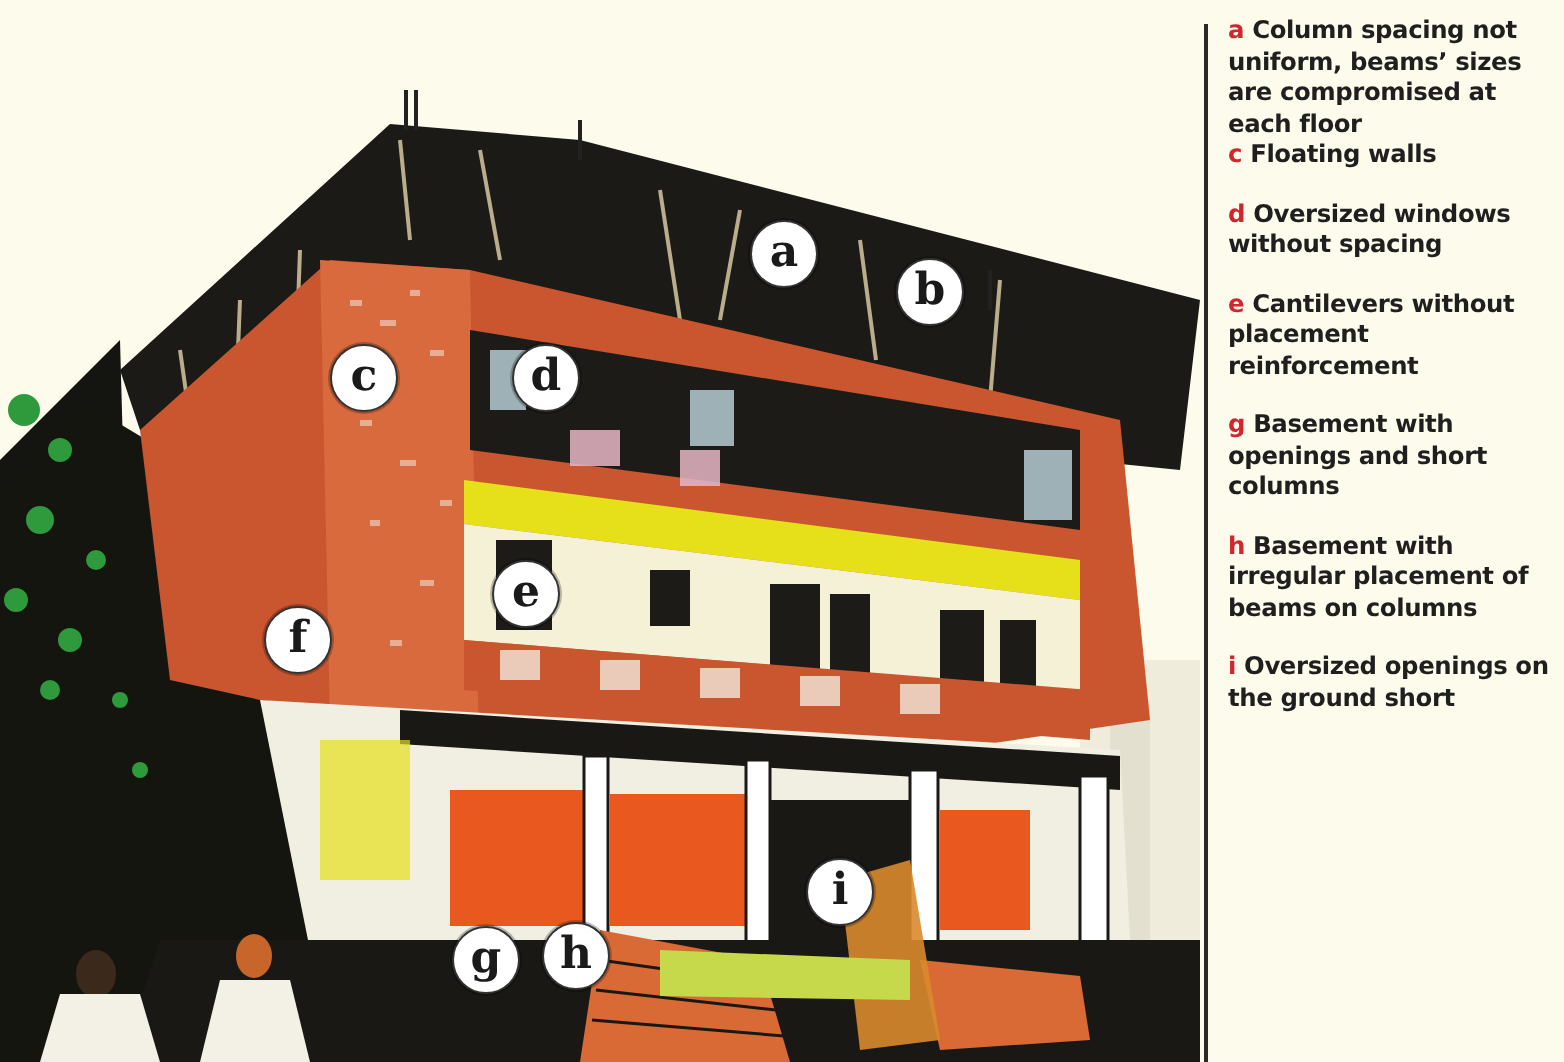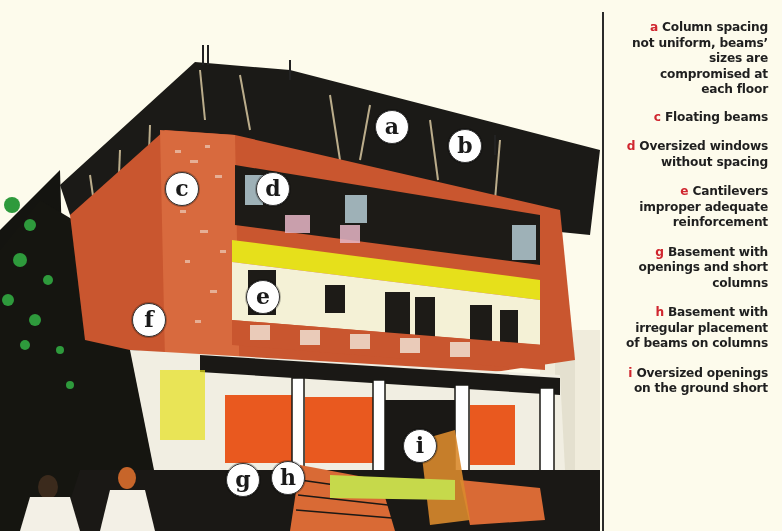--- a/index.html
+++ b/index.html
@@ -34,21 +34,21 @@
     }
     .legend {
       position: absolute; left: 614px; top: 8px; width: 166px;
       font-family: "DejaVu Sans", sans-serif;
       font-size: 12.2px;
       line-height: 15.5px;
       color: #1f1f1f;
       font-weight: bold;
       letter-spacing: -0.2px;
     }
-    .legend-item { margin: 12px; text-align: right; }
+    .legend-item { margin: 0; }
     .legend-item.gap { margin-top: 14px; }
     .legend-letter { color: #d0262f; font-weight: bold; }
   </style>
 </head>
 <body>
 
 <div class="illustration">
   <svg width="600" height="531" viewBox="0 0 600 531">
 
     <rect x="540" y="330" width="62" height="201" fill="#e9e6d6" opacity="0.7"></rect>
@@ -184,29 +184,29 @@
 
 <div class="divider"></div>
 
 <div class="legend">
   <p class="legend-item">
     <span class="legend-letter">a</span>
     <span>Column spacing not uniform, beams’ sizes are compromised at each floor</span>
   </p>
   <p class="legend-item">
     <span class="legend-letter">c</span>
-    <span>Floating beams</span>
+    <span>Floating walls</span>
   </p>
   <p class="legend-item gap">
     <span class="legend-letter">d</span>
     <span>Oversized windows without spacing</span>
   </p>
   <p class="legend-item gap">
     <span class="legend-letter">e</span>
-    <span>Cantilevers improper adequate reinforcement</span>
+    <span>Cantilevers without placement reinforcement</span>
   </p>
   <p class="legend-item gap">
     <span class="legend-letter">g</span>
     <span>Basement with openings and short columns</span>
   </p>
   <p class="legend-item gap">
     <span class="legend-letter">h</span>
     <span>Basement with irregular placement of beams on columns</span>
   </p>
   <p class="legend-item gap">

